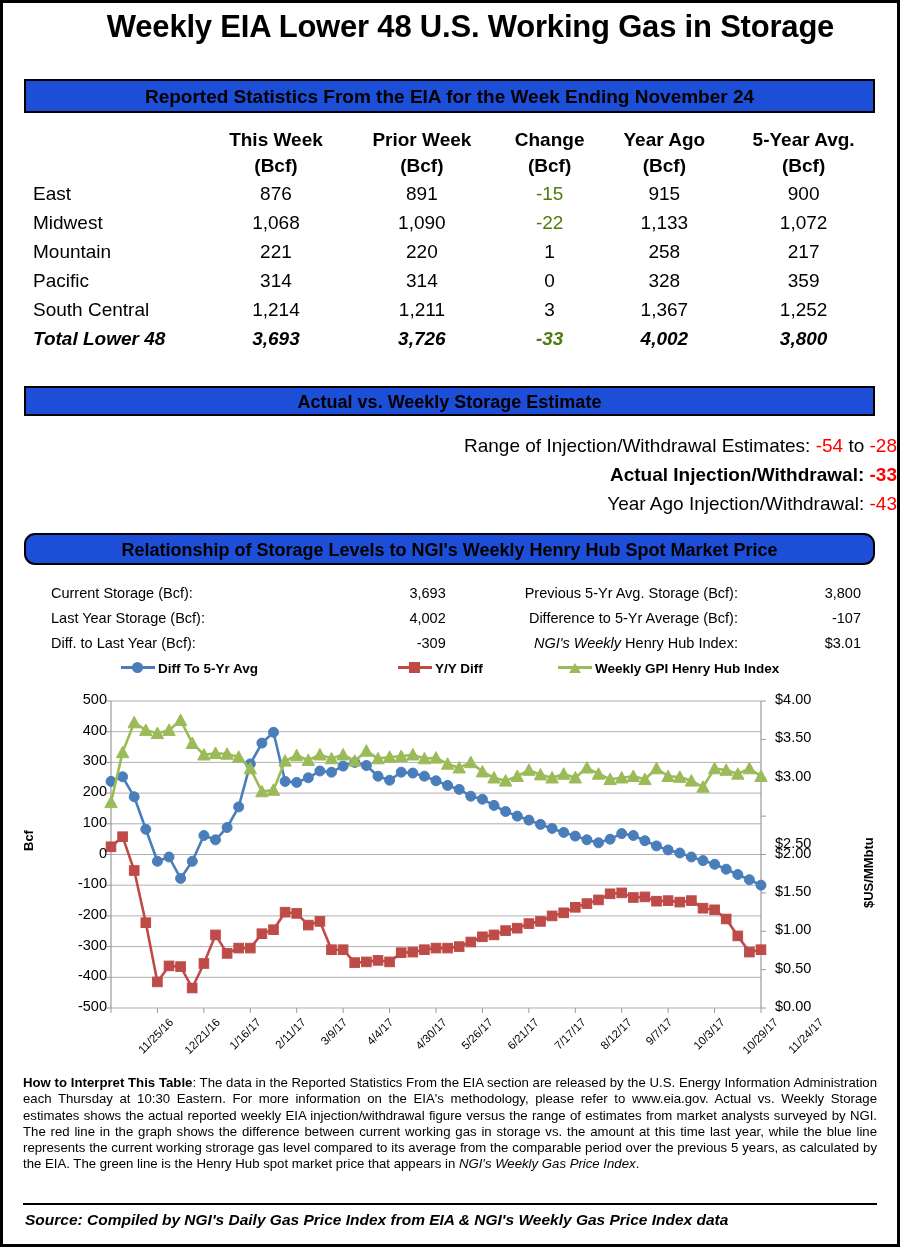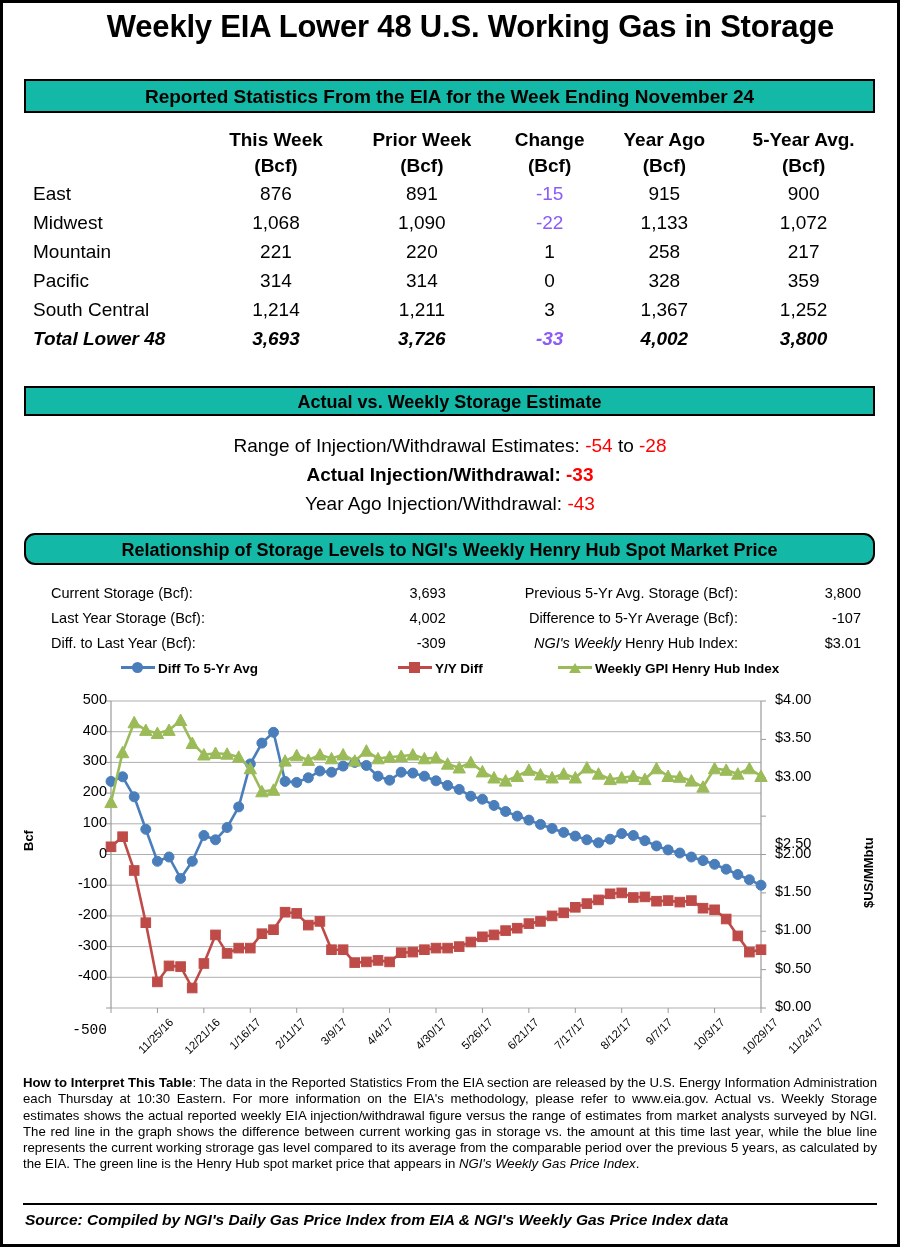--- a/index.html
+++ b/index.html
@@ -24,21 +24,21 @@
     letter-spacing:-0.2px;
     padding-left:41px;
   }
   
   .banner{
     position:absolute;left:21px;right:22px;
     border:2px solid #000;
     text-align:center;
     font-weight:bold;
     box-sizing:border-box;
-    background:#14b8a6;
+    background:#1d4ed8;
   }
   #banner-reported{top:76px;height:34px;line-height:32px;font-size:19px;}
   #banner-actual{top:383px;height:30px;line-height:28px;font-size:18px;}
   #banner-relationship{top:530px;height:32px;line-height:30px;font-size:18px;border-radius:11px;}
 
   
   .stats-table{
     position:absolute;left:22px;top:124px;width:856px;
     border-collapse:collapse;
     font-size:19px;
@@ -47,29 +47,29 @@
   .stats-table .colhead{
     text-align:center;font-weight:bold;font-size:19px;line-height:26px;
   }
   .stats-table .rowlabel{
     text-align:left;font-weight:normal;font-size:19px;line-height:29px;
     padding-left:8px;width:172px;
   }
   .stats-table td.num{
     text-align:center;font-size:19px;line-height:29px;
   }
-  .stats-table .neg{color:#8b5cf6;}
+  .stats-table .neg{color:#4d7c0f;}
   .stats-table tr.total td,.stats-table tr.total th{
     font-weight:bold;font-style:italic;
   }
 
   
   .est-lines{
     position:absolute;left:0;right:0;top:428px;
-    text-align:center;
+    text-align:right;
   }
   .est-line{font-size:19px;line-height:29px;}
   .est-line.bold{font-weight:bold;}
   .est-val{color:#ff0000;}
 
   
   .summary{
     position:absolute;left:48px;top:578px;width:810px;
     font-size:14.5px;
   }
@@ -521,21 +521,21 @@
 <div class="ytick left" style="top: 688px;">500</div>
     <div class="ytick left" style="top: 718.7px;">400</div>
     <div class="ytick left" style="top: 749.4px;">300</div>
     <div class="ytick left" style="top: 780.1px;">200</div>
     <div class="ytick left" style="top: 810.8px;">100</div>
     <div class="ytick left" style="top: 841.5px;">0</div>
     <div class="ytick left" style="top: 872.2px;">-100</div>
     <div class="ytick left" style="top: 902.9px;">-200</div>
     <div class="ytick left" style="top: 933.6px;">-300</div>
     <div class="ytick left" style="top: 964.3px;">-400</div>
-    <div class="ytick left" style="top: 1019px; font-family: Liberation Mono, monospace;">-500</div>
+    <div class="ytick left" style="top: 995px;">-500</div>
     <div class="ytick right" style="top: 688px;">$4.00</div>
     <div class="ytick right" style="top: 726.375px;">$3.50</div>
     <div class="ytick right" style="top: 764.75px;">$3.00</div>
     <div class="ytick right" style="top: 832px;">$2.50</div>
     <div class="ytick right" style="top: 841.5px;">$2.00</div>
     <div class="ytick right" style="top: 879.875px;">$1.50</div>
     <div class="ytick right" style="top: 918.25px;">$1.00</div>
     <div class="ytick right" style="top: 956.625px;">$0.50</div>
     <div class="ytick right" style="top: 995px;">$0.00</div>
     <div class="xtick" style="left: 120px; top: 1013px;">11/25/16</div>

